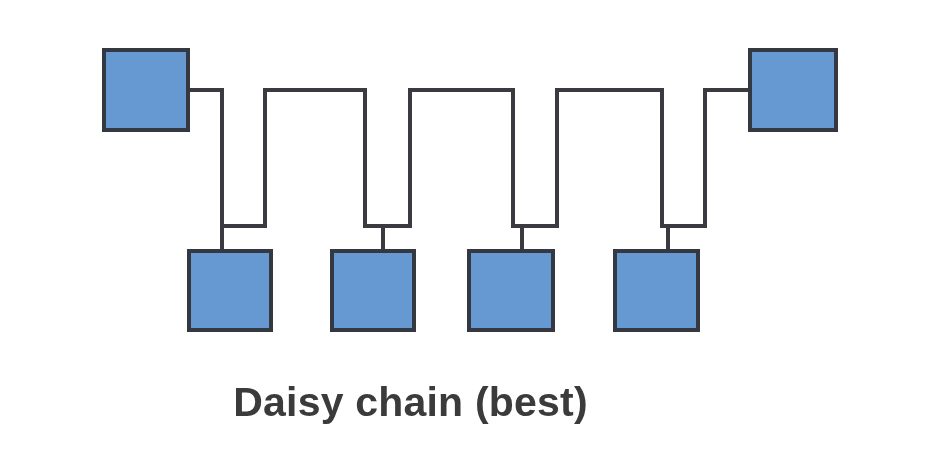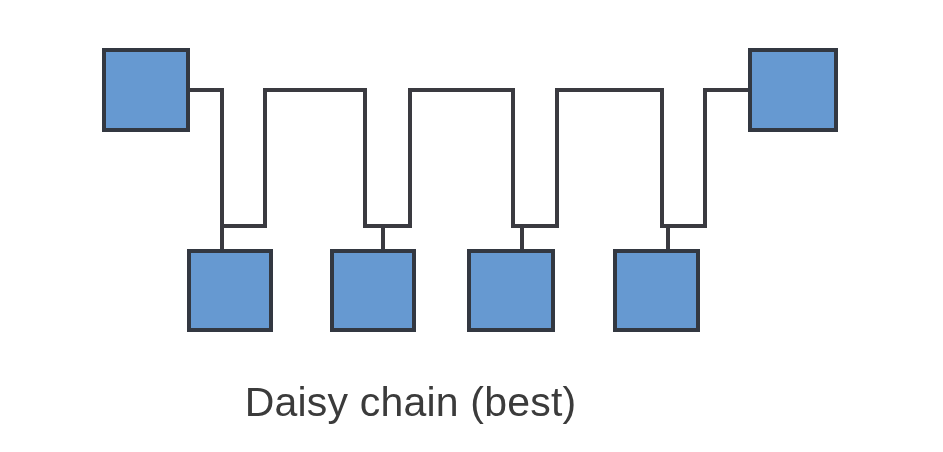--- a/index.html
+++ b/index.html
@@ -7,20 +7,21 @@
   body{
     width:943px;height:452px;
     background:#ffffff;
     font-family:"Liberation Sans", sans-serif;
     overflow:hidden;
   }
   #diagram-root{
     position:relative;
     width:821px;height:452px;
     background:#ffffff;
+    font-weight:bold;
   }
   #wiring{
     position:absolute;left:0;top:0;
     width:943px;height:452px;
     pointer-events:none;
   }
   .node-box{
     position:absolute;
     box-sizing:border-box;
     background:#6699D1;

